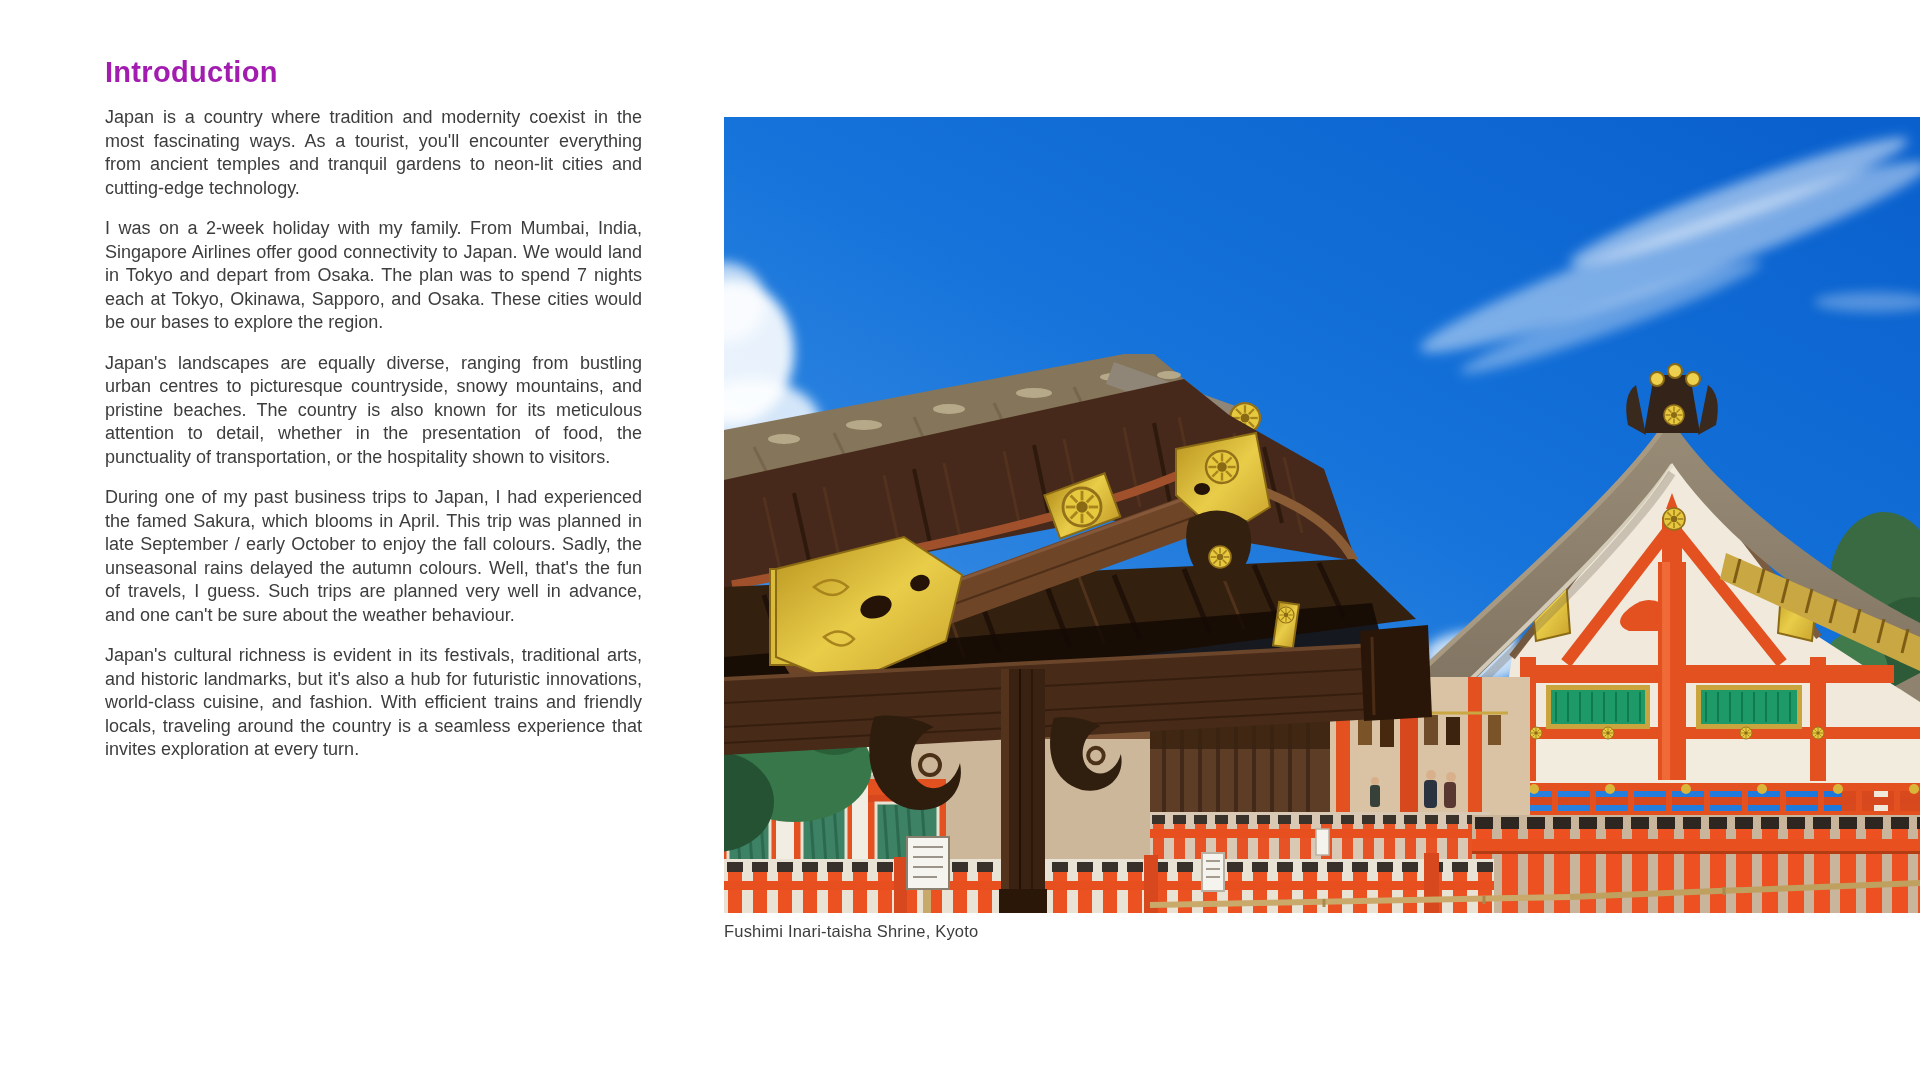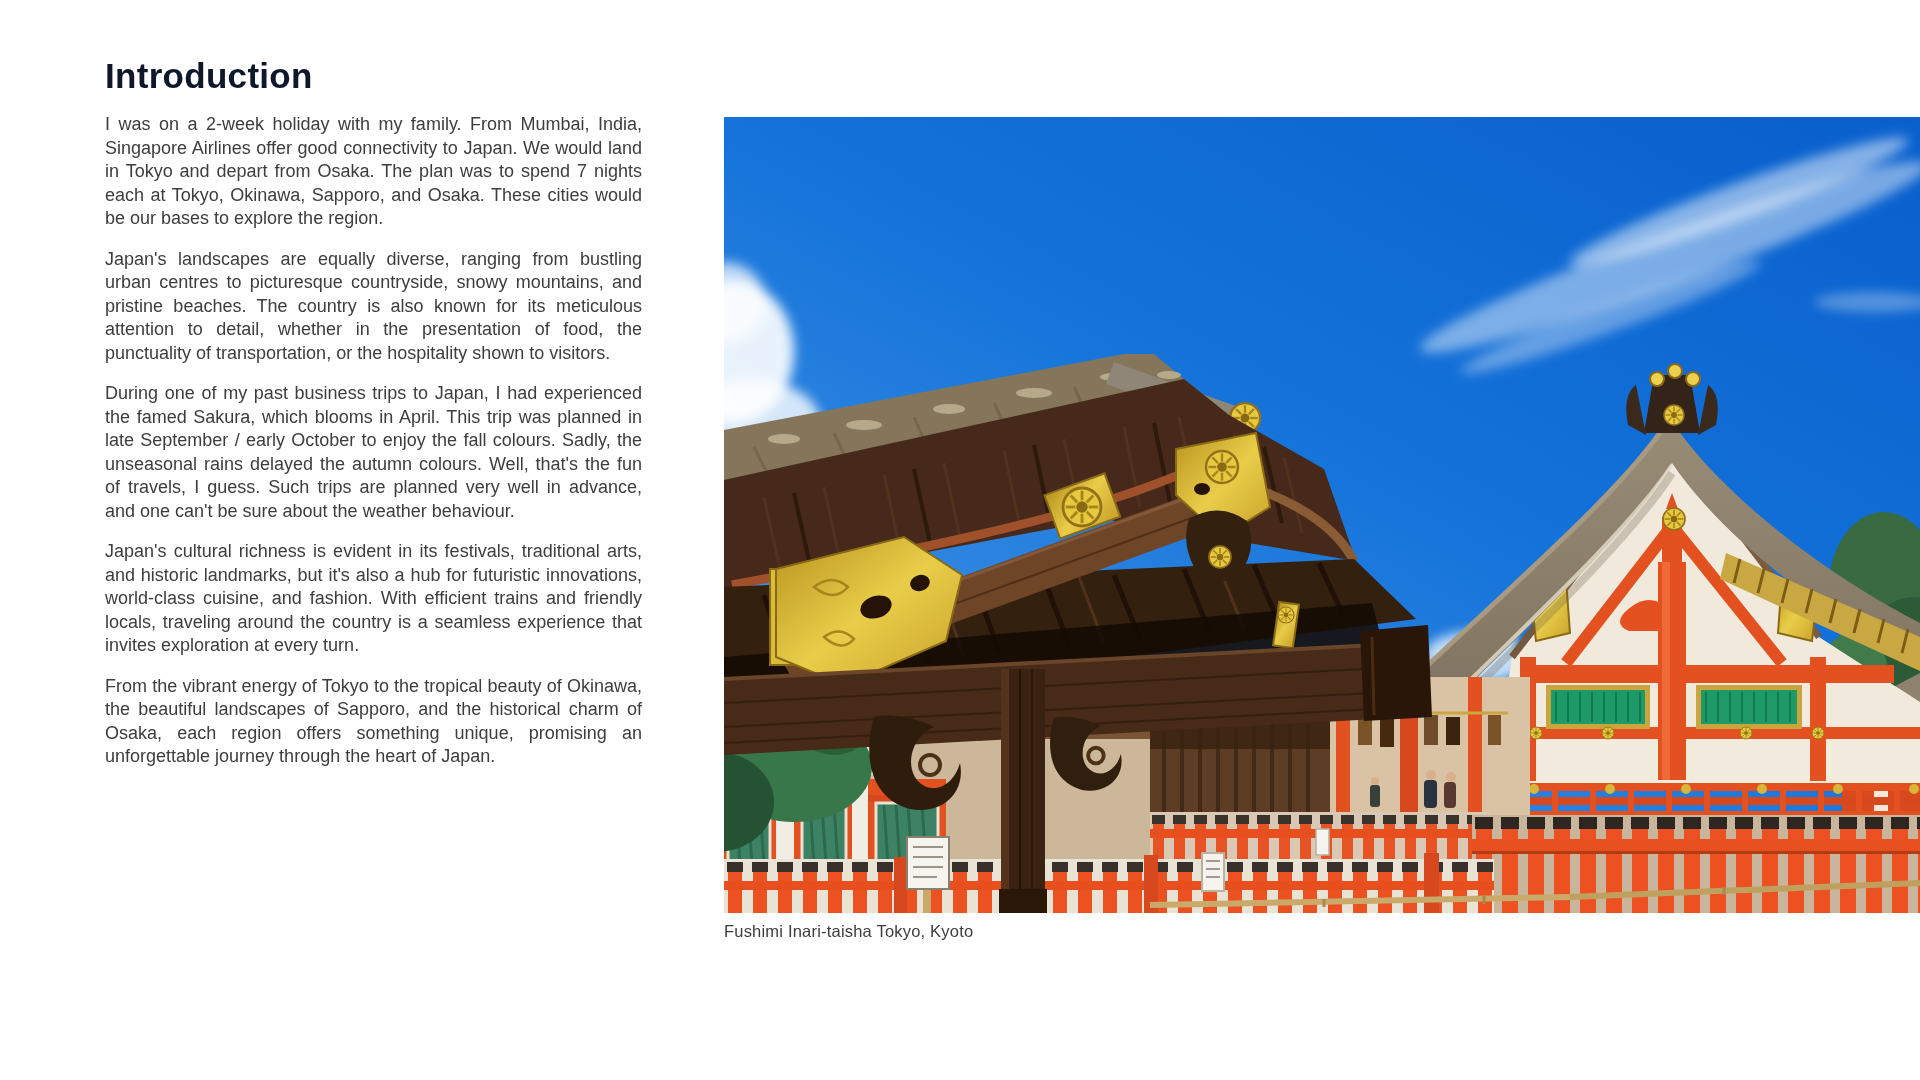--- a/index.html
+++ b/index.html
@@ -1,36 +1,36 @@
 <!DOCTYPE html>
 <html><head>
 <meta charset="utf-8">
 <style>
   html,body{margin:0;padding:0;background:#ffffff;}
   body{width:1920px;height:1080px;overflow:hidden;font-family:"Liberation Sans",sans-serif;}
   #page{position:relative;width:1920px;height:1080px;background:#ffffff;}
   .article{position:absolute;left:105px;top:56px;width:537px;color:#3e3d3d;}
-  .article h1{font-size:35px;font-weight:700;color:#0f172a;letter-spacing:.3px;margin:0 0 17px 0;}
+  .article h1{font-size:29px;font-weight:700;color:#a21caf;letter-spacing:.3px;margin:0 0 17px 0;}
   .article p{font-size:18px;line-height:23.5px;text-align:justify;margin:0 0 17px 0;}
   .figure{position:absolute;left:724px;top:117px;width:1196px;}
   .figure svg{display:block;width:1196px;height:796px;}
   .caption{margin-top:9px;font-size:16.5px;color:#3e3d3d;letter-spacing:.2px;}
 </style>
 </head>
 <body>
 
 <div id="page">
 
   <div class="article">
     <h1>Introduction</h1>
+    <p>Japan is a country where tradition and modernity coexist in the most fascinating ways. As a tourist, you'll encounter everything from ancient temples and tranquil gardens to neon-lit cities and cutting-edge technology.</p>
     <p>I was on a 2-week holiday with my family. From Mumbai, India, Singapore Airlines offer good connectivity to Japan. We would land in Tokyo and depart from Osaka. The plan was to spend 7 nights each at Tokyo, Okinawa, Sapporo, and Osaka. These cities would be our bases to explore the region.</p>
     <p>Japan's landscapes are equally diverse, ranging from bustling urban centres to picturesque countryside, snowy mountains, and pristine beaches. The country is also known for its meticulous attention to detail, whether in the presentation of food, the punctuality of transportation, or the hospitality shown to visitors.</p>
     <p>During one of my past business trips to Japan, I had experienced the famed Sakura, which blooms in April. This trip was planned in late September / early October to enjoy the fall colours. Sadly, the unseasonal rains delayed the autumn colours. Well, that's the fun of travels, I guess. Such trips are planned very well in advance, and one can't be sure about the weather behaviour.</p>
     <p>Japan's cultural richness is evident in its festivals, traditional arts, and historic landmarks, but it's also a hub for futuristic innovations, world-class cuisine, and fashion. With efficient trains and friendly locals, traveling around the country is a seamless experience that invites exploration at every turn.</p>
-    <p>From the vibrant energy of Tokyo to the tropical beauty of Okinawa, the beautiful landscapes of Sapporo, and the historical charm of Osaka, each region offers something unique, promising an unforgettable journey through the heart of Japan.</p>
   </div>
 
   <div class="figure">
     <svg viewBox="0 0 1196 796" preserveAspectRatio="none" role="img">
       <defs>
         <linearGradient id="skyg" x1="0.9" y1="0" x2="0.1" y2="1">
           <stop offset="0" stop-color="#0a61ce"></stop>
           <stop offset="0.45" stop-color="#1573da"></stop>
           <stop offset="1" stop-color="#4f9ce8"></stop>
         </linearGradient>
@@ -444,16 +444,16 @@
 
         <g>
           <rect x="277" y="552" width="44" height="244" fill="#3a2212"></rect>
           <rect x="277" y="552" width="8" height="244" fill="#54331c"></rect>
           <line x1="296" y1="552" x2="296" y2="796" stroke="#241204" stroke-width="2"></line>
           <line x1="308" y1="552" x2="308" y2="796" stroke="#2c1708" stroke-width="2"></line>
           <rect x="275" y="772" width="48" height="24" fill="#2a1708"></rect>
         </g>
       </g>
     </svg>
-    <div class="caption">Fushimi Inari-taisha Tokyo, Kyoto</div>
+    <div class="caption">Fushimi Inari-taisha Shrine, Kyoto</div>
   </div>
 
 </div>
 
 </body></html>

